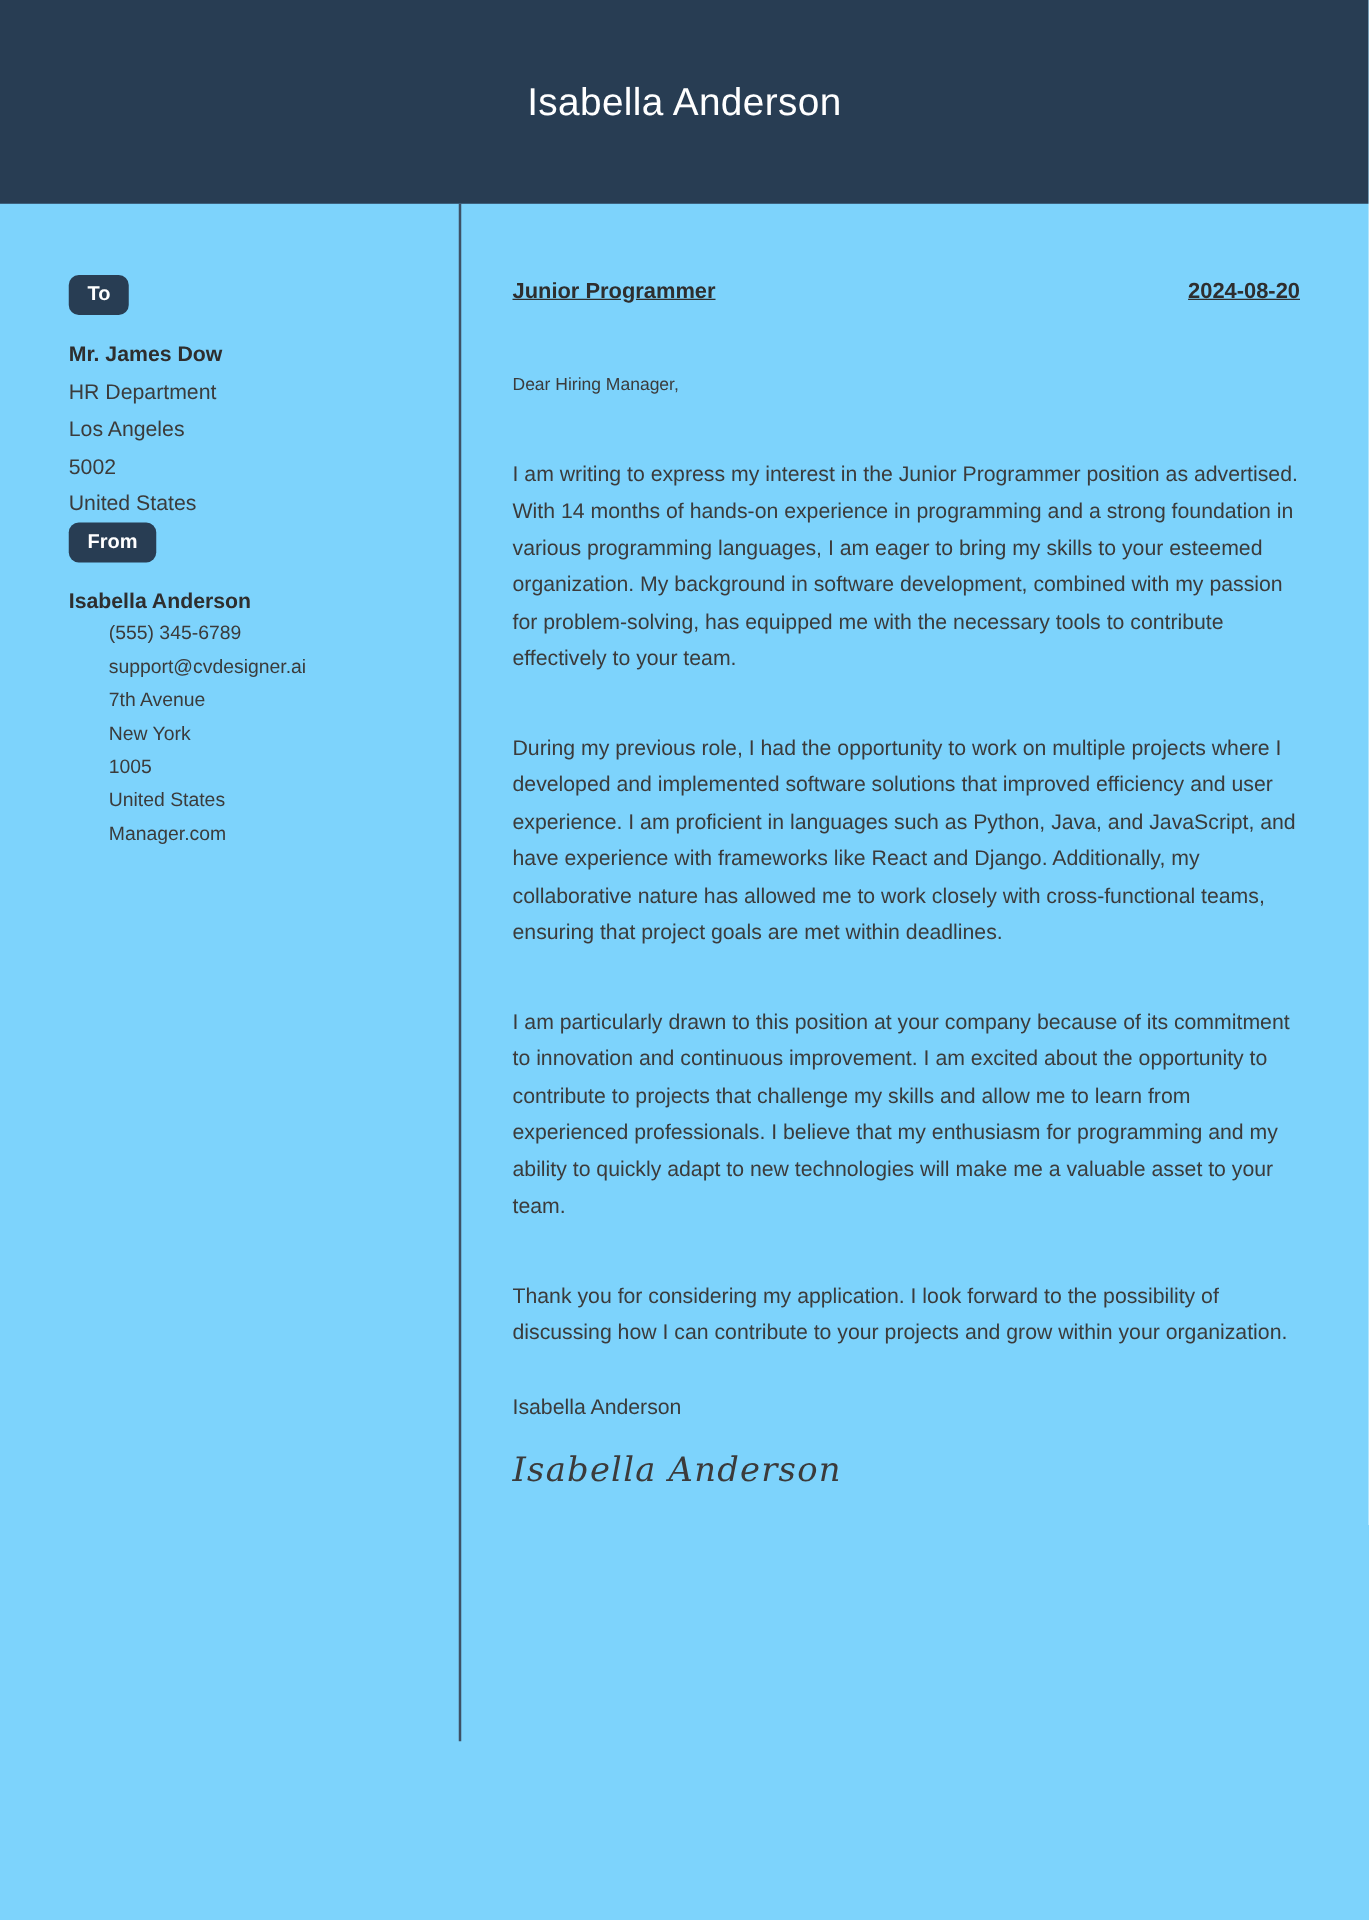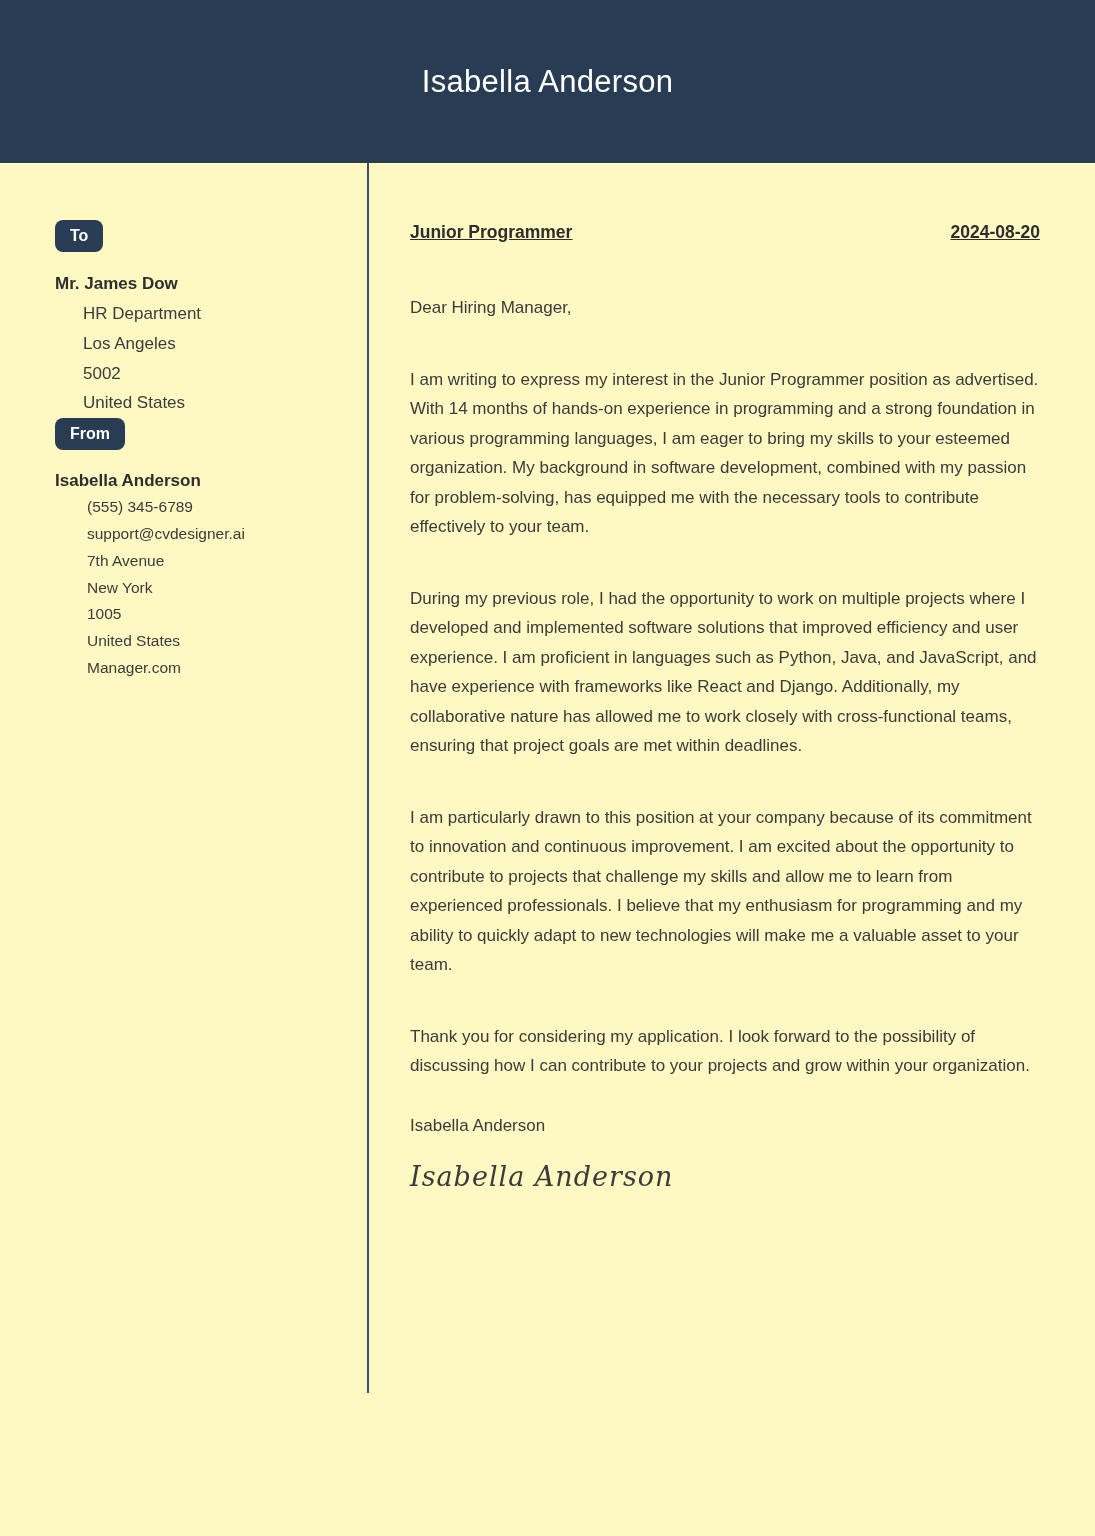--- a/index.html
+++ b/index.html
@@ -1,19 +1,19 @@
 <!DOCTYPE html>
 <html><head>
 <meta charset="utf-8">
 <style>
   html, body { margin: 0; padding: 0; background: #ffffff; }
   .page {
     width: 1095px;
     height: 1536px;
-    background: #fef9c3;
+    background: #7dd3fc;
     font-family: "Liberation Sans", sans-serif;
     color: #3b3b3b;
     position: relative;
     overflow: hidden;
   }
   .banner {
     height: 163px;
     background: #283d53;
     display: flex;
     align-items: center;
@@ -60,21 +60,20 @@
   .block-name {
     margin-top: 17px;
     font-weight: 700;
     font-size: 17px;
     line-height: 30px;
     color: #2e2e2e;
   }
   .to-line {
     font-size: 17px;
     line-height: 29.8px;
-    margin-left: 28px;
   }
   .from-name {
     margin-top: 17px;
     font-weight: 700;
     font-size: 17px;
     line-height: 27px;
     color: #2e2e2e;
   }
   .from-line {
     font-size: 15.5px;
@@ -86,21 +85,21 @@
     justify-content: space-between;
     align-items: baseline;
     font-weight: 700;
     font-size: 17.5px;
     line-height: 24px;
     color: #2e2e2e;
     text-decoration: underline;
   }
   .salutation {
     margin: 49px 0 0 0;
-    font-size: 17px;
+    font-size: 14px;
     line-height: 29.5px;
   }
   .para {
     margin: 42px 0 0 0;
     font-size: 17px;
     line-height: 29.5px;
   }
   .closing-block {
     margin: 30px 0 0 0;
     font-size: 17px;

